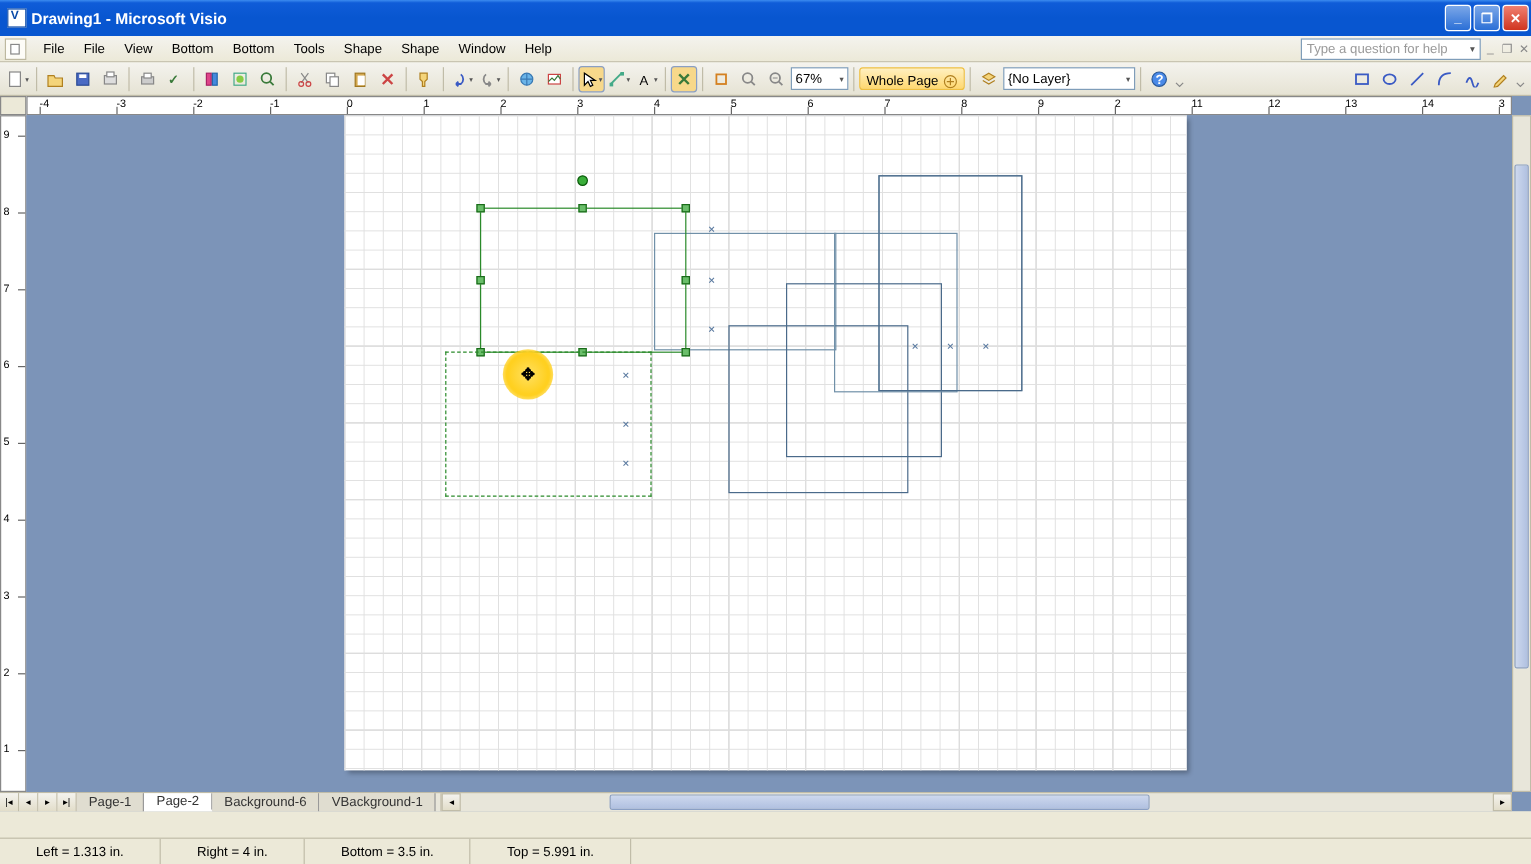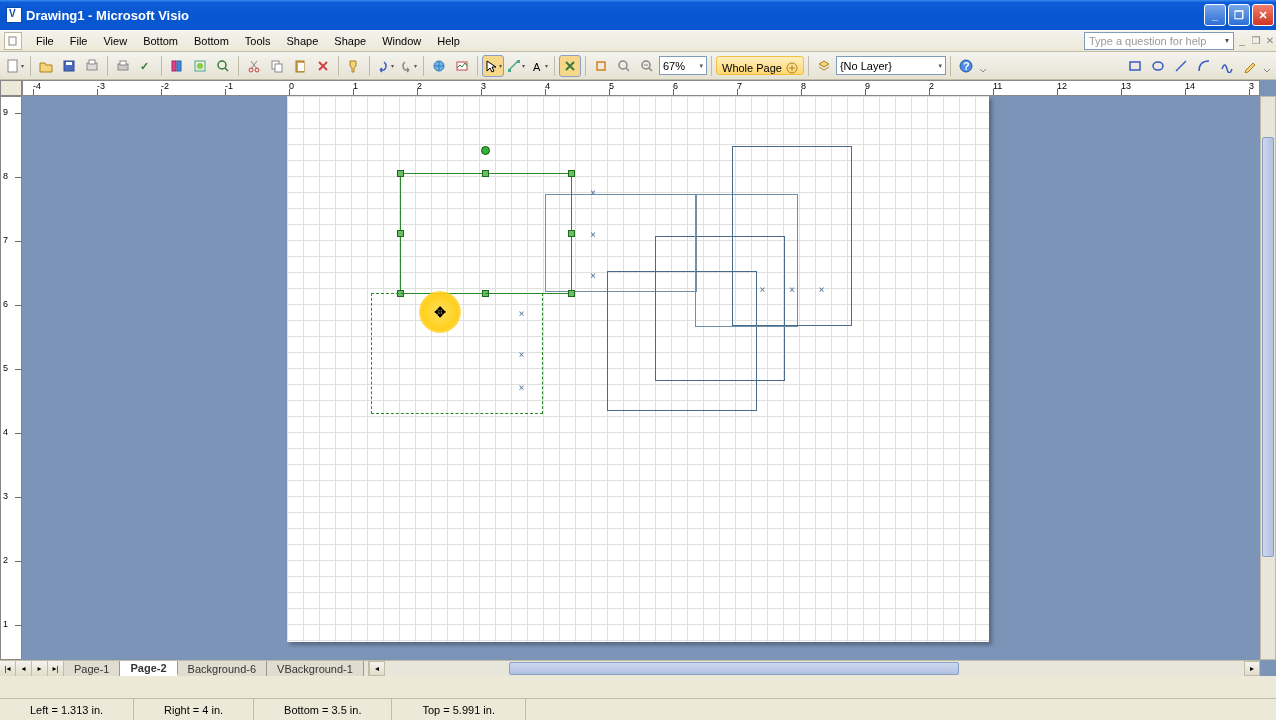--- a/index.html
+++ b/index.html
@@ -61,21 +61,21 @@
 .conn-x { position:absolute; color:#5a7aa0; font-size:10px; font-family:monospace; transform:translate(-50%,-50%); }
 
 .highlight { position:absolute; width:42px; height:42px; border-radius:50%; background:radial-gradient(circle,#ffe060 0%,#ffd020 55%,#ffd020 60%,rgba(255,208,32,0) 100%); display:flex; align-items:center; justify-content:center; }
 .move-cursor { font-size:14px; color:#000; font-weight:bold; }
 
 .vscroll { position:absolute; top:16px; right:0; width:16px; bottom:16px; background:#e8e6da; border:1px solid #c0bca8; }
 .vscroll .thumb { position:absolute; left:1px; right:1px; top:40px; height:420px; background:linear-gradient(to right,#cdd8ee,#b0c0e0); border:1px solid #8a9fc4; border-radius:2px; }
 .hscroll-row { position:absolute; bottom:0; left:0; right:16px; height:16px; background:#e8e6da; display:flex; align-items:stretch; border-top:1px solid #c0bca8; }
 .navbtn { width:16px; display:flex; align-items:center; justify-content:center; border-right:1px solid #c0bca8; background:linear-gradient(to bottom,#f4f3ee,#e2ddc9); font-size:8px; cursor:pointer; }
 .tab { padding:0 10px; display:flex; align-items:center; background:#fff; border-right:1px solid #999; cursor:pointer; color:#333; }
-.tab.active { background:#fff; font-weight:bold; border-bottom:2px solid #fff; }
+.tab.active { background:#fff; font-weight:normal; border-bottom:2px solid #fff; }
 .tab.inactive { background:#e0ddd0; }
 .hscroll-track { flex:1; position:relative; margin-left:4px; border-left:1px solid #c0bca8; }
 .hscroll-track .btn { position:absolute; top:0; width:16px; height:100%; background:linear-gradient(to bottom,#f4f3ee,#e2ddc9); border:1px solid #c0bca8; display:flex; align-items:center; justify-content:center; font-size:8px; }
 .hscroll-track .thumb { position:absolute; top:1px; bottom:1px; left:140px; width:450px; background:linear-gradient(to bottom,#cdd8ee,#b0c0e0); border:1px solid #8a9fc4; border-radius:2px; }
 
 .statusbar { position:absolute; bottom:0; left:0; right:0; height:22px; background:#ece9d8; border-top:1px solid #c0bca8; display:flex; align-items:center; }
 .statcell { padding:0 30px; border-right:1px solid #c0bca8; height:100%; display:flex; align-items:center; }
 
 svg { display:block; }
 </style>

